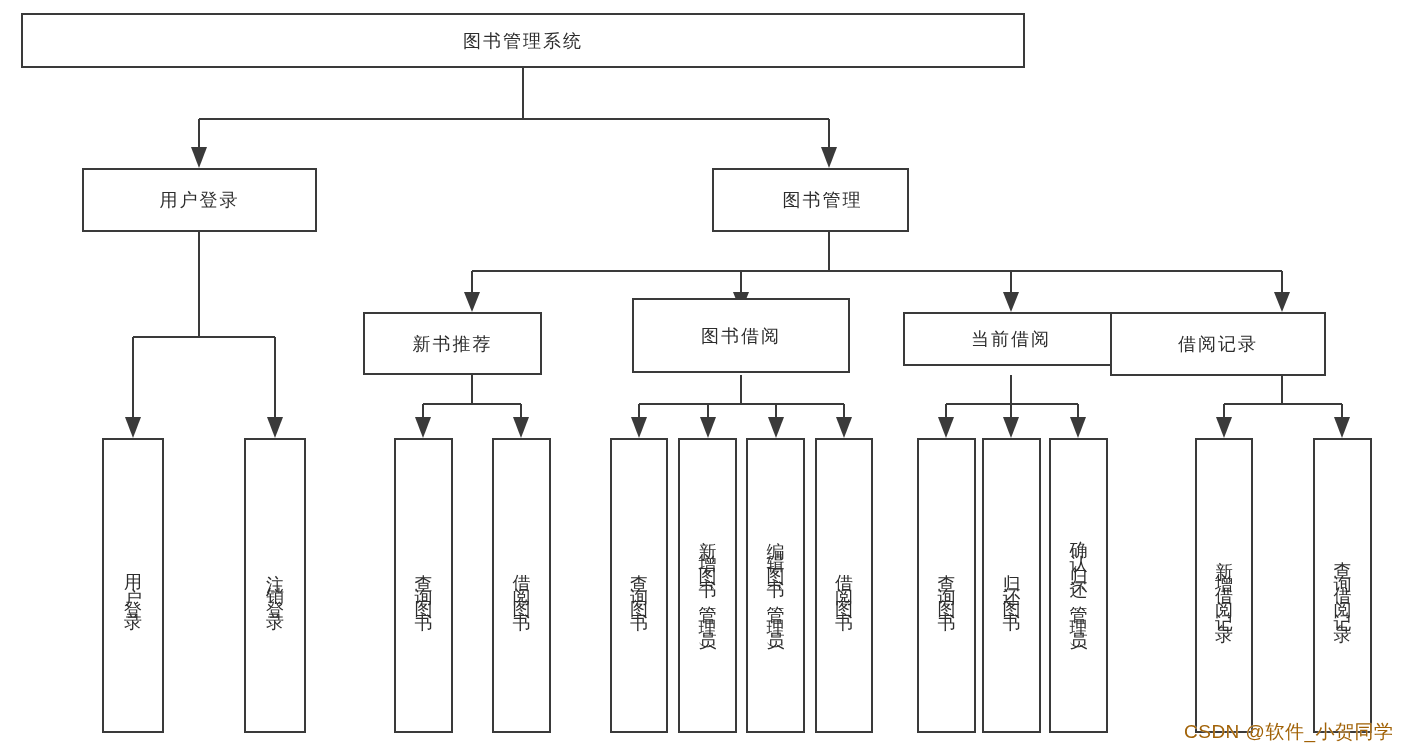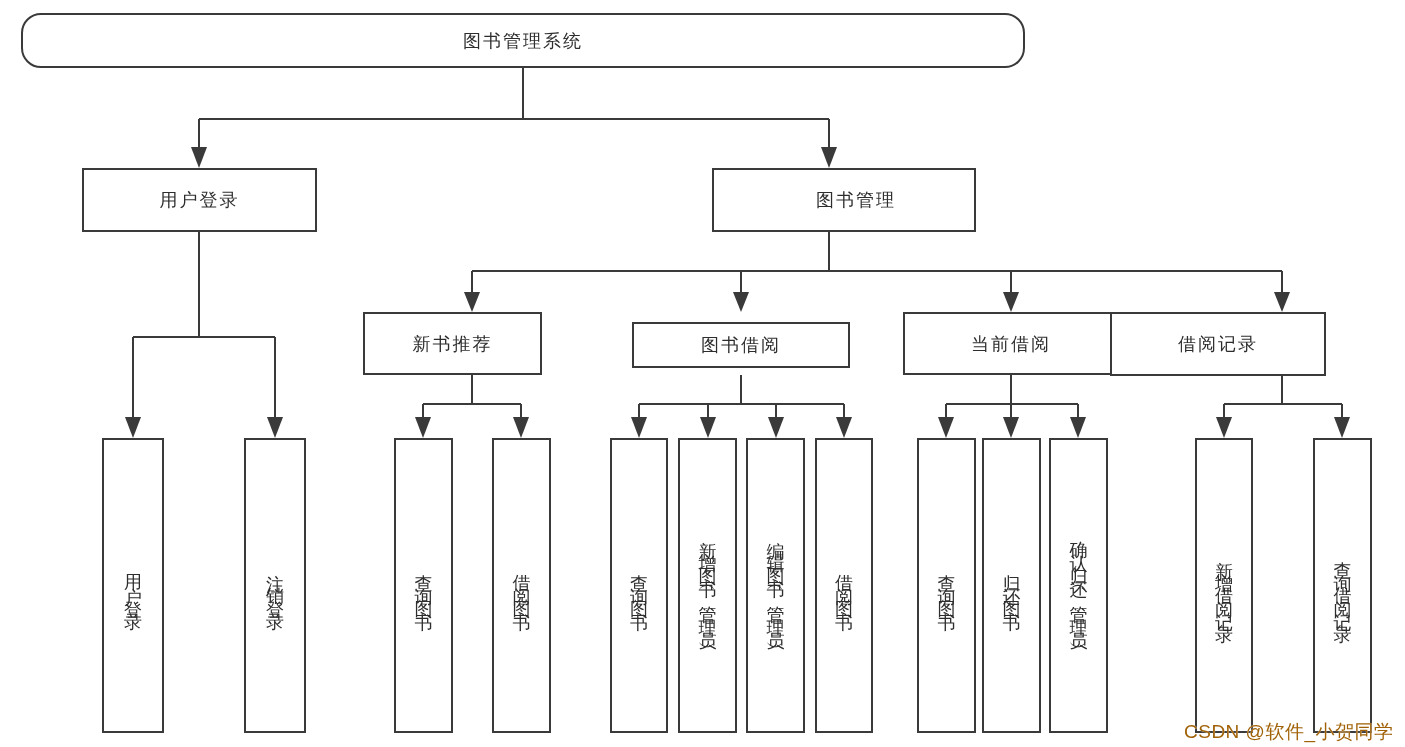--- a/index.html
+++ b/index.html
@@ -61,28 +61,28 @@
     <path d="M1011 375 V404 M946 404 H1078 M946 404 V418 M1011 404 V418 M1078 404 V418"></path>
     <polygon points="938,417 954,417 946,438"></polygon>
     <polygon points="1003,417 1019,417 1011,438"></polygon>
     <polygon points="1070,417 1086,417 1078,438"></polygon>
 
     <path d="M1282 375 V404 M1224 404 H1342 M1224 404 V418 M1342 404 V418"></path>
     <polygon points="1216,417 1232,417 1224,438"></polygon>
     <polygon points="1334,417 1350,417 1342,438"></polygon>
   </svg>
 
-  <div class="node h" style="left:21px; top:13px; width:1004px; height:55px;border-radius:20px;">图书管理系统</div>
+  <div class="node h" style="left:21px; top:13px; width:1004px; height:55px;">图书管理系统</div>
 
   <div class="node h" style="left:82px; top:168px; width:235px; height:64px;">用户登录</div>
-  <div class="node h" style="left:712px; top:168px; width:264px; height:64px;padding-left:24px;">图书管理</div>
+  <div class="node h" style="left:712px; top:168px; width:197px; height:64px;padding-left:24px;">图书管理</div>
 
   <div class="node h" style="left:363px; top:312px; width:179px; height:63px;">新书推荐</div>
-  <div class="node h" style="left:632px; top:322px; width:218px; height:46px;text-align:center;">图书借阅</div>
-  <div class="node h" style="left:903px; top:312px; width:216px; height:63px;">当前借阅</div>
+  <div class="node h" style="left:632px; top:298px; width:218px; height:75px;text-align:center;">图书借阅</div>
+  <div class="node h" style="left:903px; top:312px; width:216px; height:54px;">当前借阅</div>
   <div class="node h" style="left:1110px; top:312px; width:216px; height:64px;">借阅记录</div>
 
   <div class="node v" style="left:102px; top:438px; width:62px; height:295px;">用户登录</div>
   <div class="node v" style="left:244px; top:438px; width:62px; height:295px;">注销登录</div>
 
   <div class="node v" style="left:394px; top:438px; width:59px; height:295px;">查询图书</div>
   <div class="node v" style="left:492px; top:438px; width:59px; height:295px;">借阅图书</div>
 
   <div class="node v" style="left:610px; top:438px; width:58px; height:295px;">查询图书</div>
   <div class="node v" style="left:678px; top:438px; width:59px; height:295px;">新增图书（管理员）</div>

